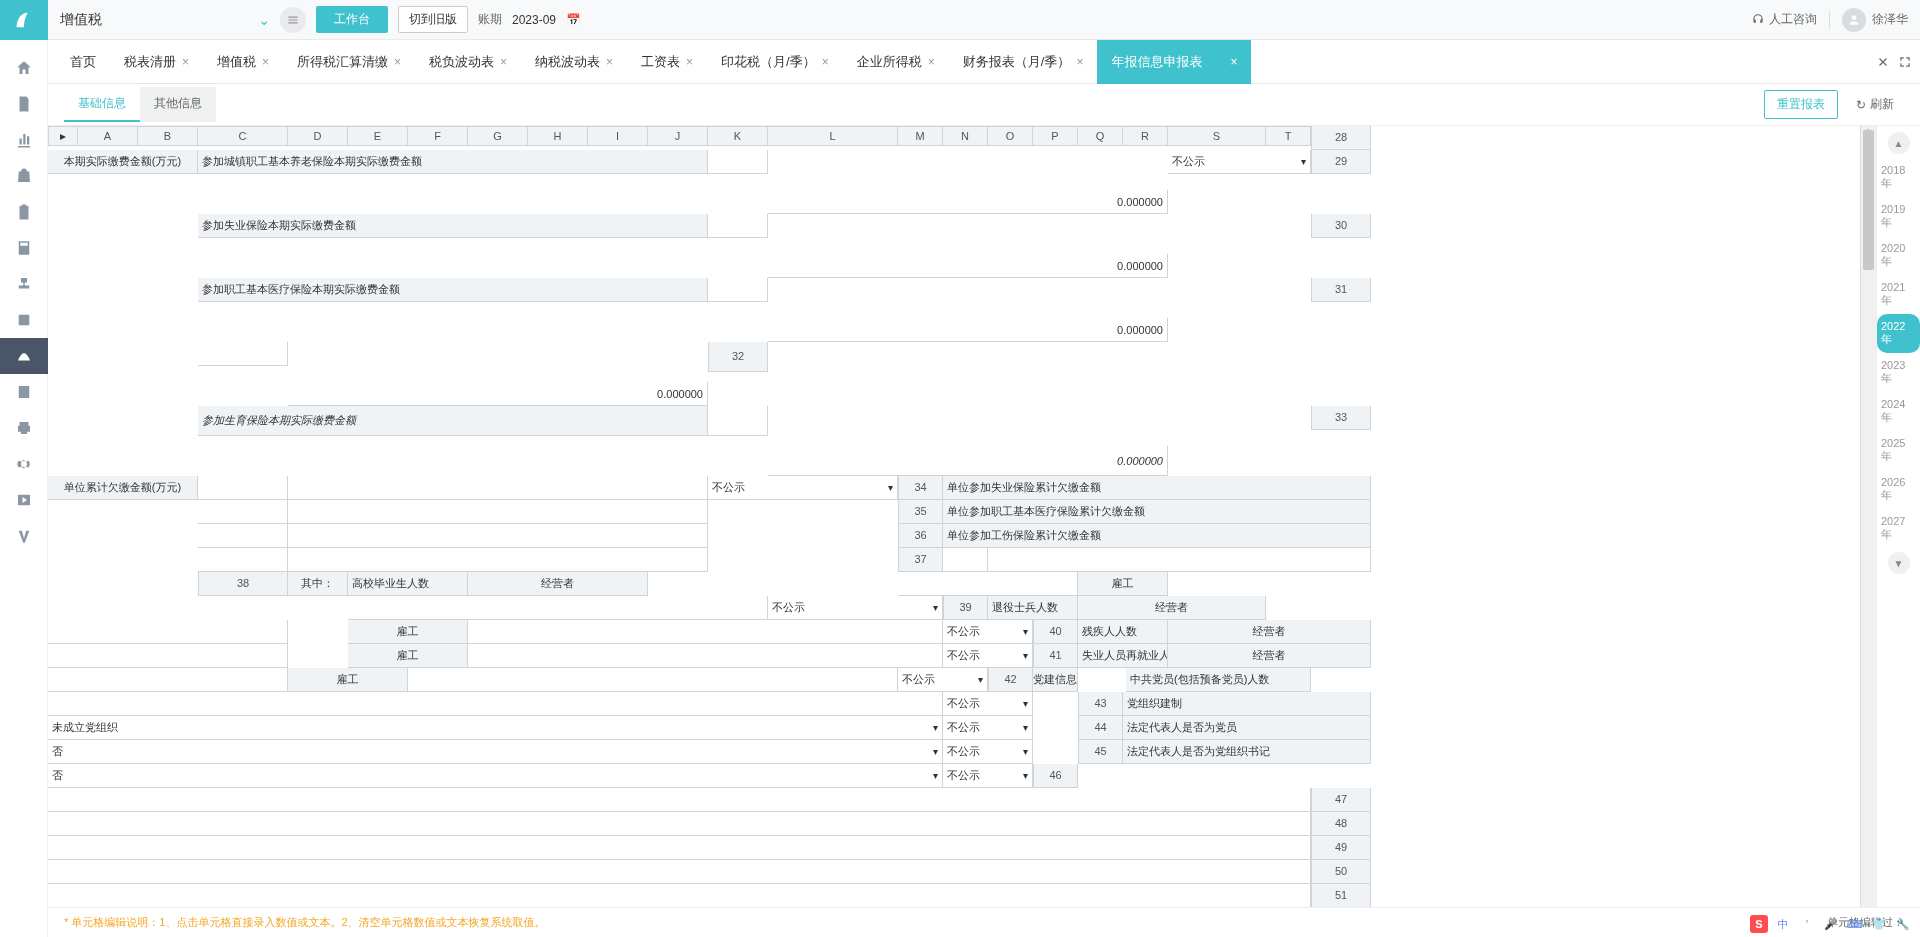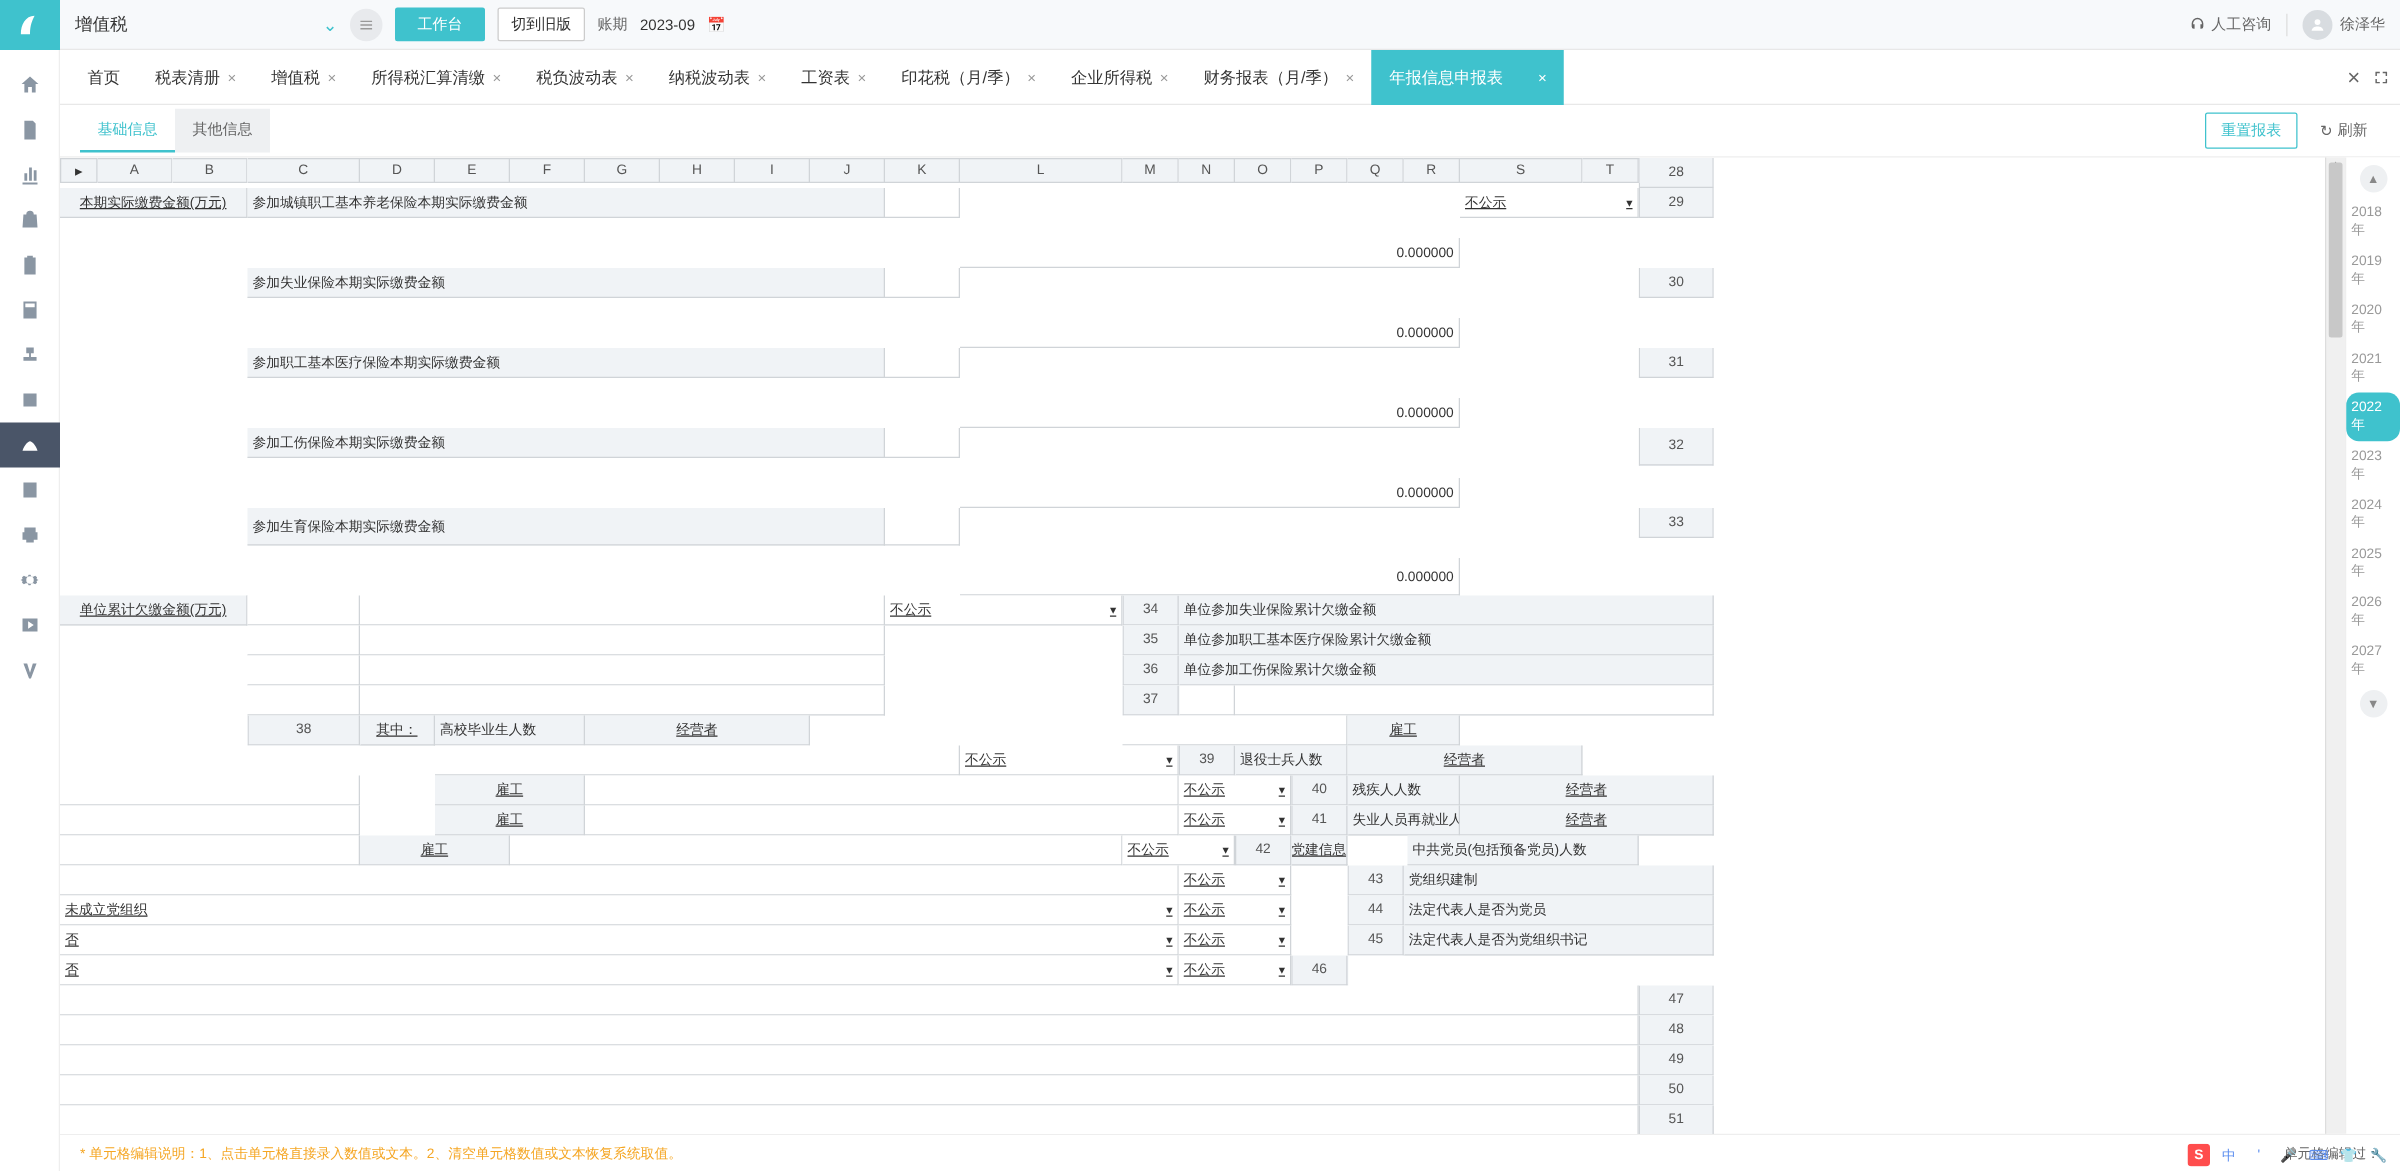--- a/index.html
+++ b/index.html
@@ -56,23 +56,23 @@
 
 
 .sheet-wrap { flex: 1; display: flex; min-height: 0; position: relative; }
 .sheet { flex: 1; overflow: auto; position: relative; min-width: 0; }
 .grid { position: relative; display: grid; grid-template-columns: 30px 60px 60px 90px 60px 60px 60px 60px 60px 60px 60px 60px 130px 45px 45px 45px 45px 45px 45px 98px 45px 60px; }
 .corner { background: #f0f3f6; border: 1px solid #d0d4d8; position: sticky; top: 0; left: 0; z-index: 3; height: 20px; display:flex; align-items:center; justify-content:center; }
 .colhead { background: #f0f3f6; border: 1px solid #d0d4d8; border-left: none; text-align: center; font-size: 11px; color: #555; height: 20px; line-height: 18px; position: sticky; top: 0; z-index: 2; }
 .rowhead { background: #f0f3f6; border: 1px solid #d0d4d8; border-top: none; text-align: center; font-size: 11px; color: #555; height: 24px; line-height: 22px; position: sticky; left: 0; z-index: 1; }
 .cell { border: 1px solid #d0d4d8; border-top: none; border-left: none; height: 24px; font-size: 11px; padding: 0 4px; display: flex; align-items: center; overflow: hidden; white-space: nowrap; background: #fff; }
 .cell.label { background: #f0f3f6; }
-.cell.center { justify-content: center; text-decoration: underline; }
+.cell.center { justify-content: center; }
 .cell.right { justify-content: flex-end; margin-top: 40px; }
-.cell.tall { height: 30px; }
+.cell.tall { height: 30px; font-style: italic; }
 .rowhead.tall { height: 30px; line-height: 28px; }
 .cell .dd { margin-left: auto; color: #333; font-size: 10px; }
 
 
 .vscroll { width: 16px; background: #f0f0f0; border-left: 1px solid #ddd; position: relative; }
 .vscroll .thumb { position: absolute; left: 2px; right: 2px; top: 4px; height: 140px; background: #c8c8c8; border-radius: 2px; }
 .vscroll .arrow { position: absolute; left: 0; right: 0; height: 14px; text-align: center; font-size: 9px; color: #888; }
 .vscroll .arrow.up { top: 0; }
 .hscroll { height: 16px; background: #f0f0f0; border-top: 1px solid #ddd; position: relative; margin: 0 14px 0 66px; }
 .hscroll .thumb { position: absolute; top: 2px; bottom: 2px; left: 4px; width: 1200px; background: #c8c8c8; border-radius: 2px; }
@@ -314,21 +314,20 @@
             <div class="cell center" style="grid-area: span 5 / span 2;">不公示<span class="dd">▾</span></div>
             <div class="rowhead">29</div>
             <div class="cell label" style="grid-column: span 8;">参加失业保险本期实际缴费金额</div>
             <div class="cell" style="grid-column: span 1;"></div>
             <div class="cell right" style="grid-column: span 7;">0.000000</div>
             <div class="rowhead">30</div>
             <div class="cell label" style="grid-column: span 8;">参加职工基本医疗保险本期实际缴费金额</div>
             <div class="cell" style="grid-column: span 1;"></div>
             <div class="cell right" style="grid-column: span 7;">0.000000</div>
             <div class="rowhead">31</div>
-            <div class="cell label" style="grid-column: span 8;">参加工伤保险本期实际缴费金额</div>
             <div class="cell" style="grid-column: span 1;"></div>
             <div class="cell right" style="grid-column: span 7;">0.000000</div>
             <div class="rowhead tall">32</div>
             <div class="cell label tall" style="grid-column: span 8;">参加生育保险本期实际缴费金额</div>
             <div class="cell tall" style="grid-column: span 1;"></div>
             <div class="cell right tall" style="grid-column: span 7;">0.000000</div>
             <div class="rowhead">33</div>
             <div class="cell label center" style="grid-area: span 5 / span 3;">单位累计欠缴金额(万元)</div>
             <div class="cell" style="grid-column: span 1;"></div>
             <div class="cell" style="grid-column: span 7;"></div>

